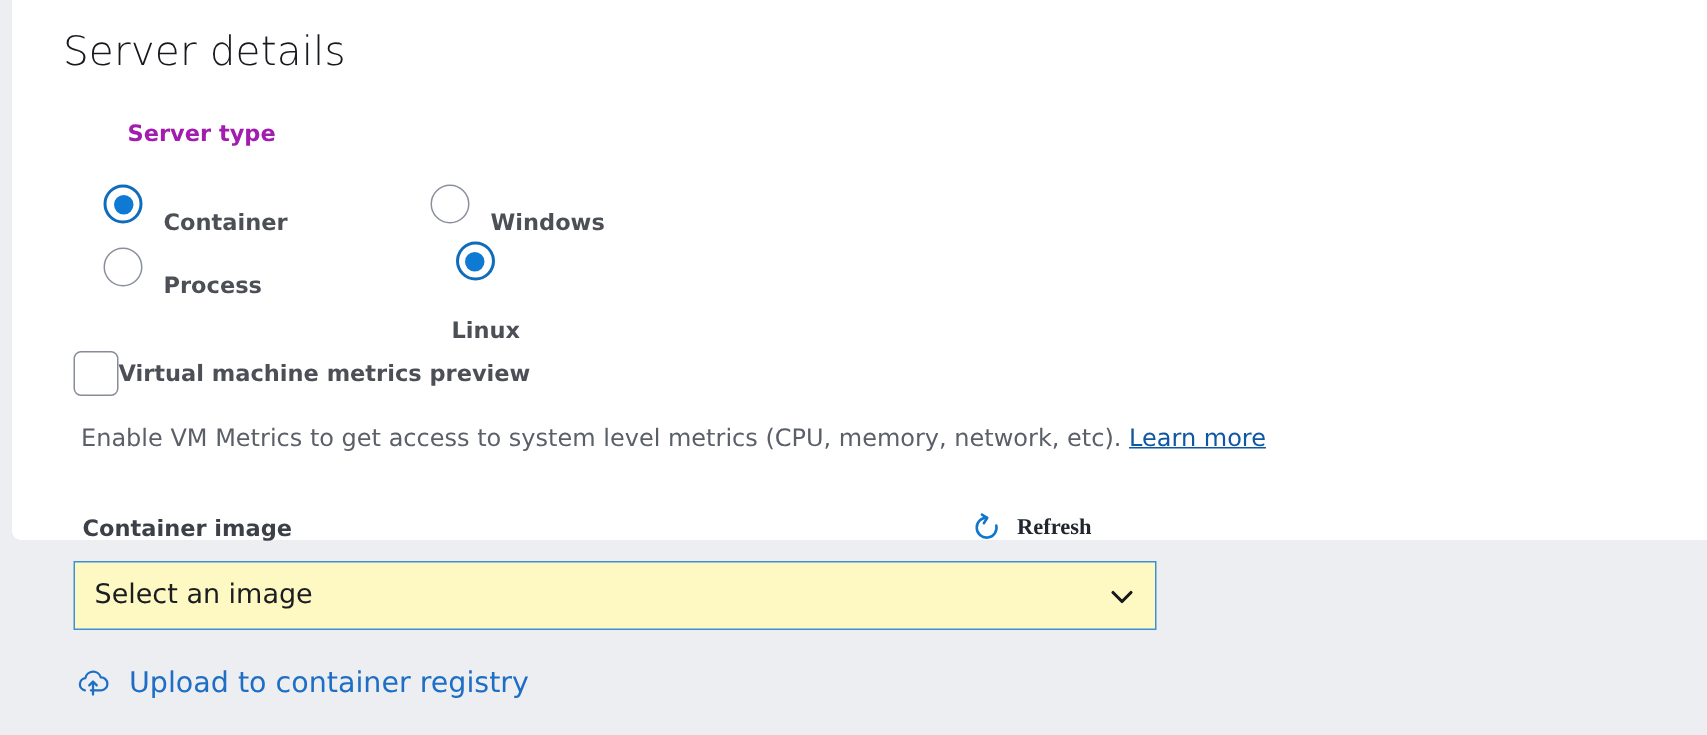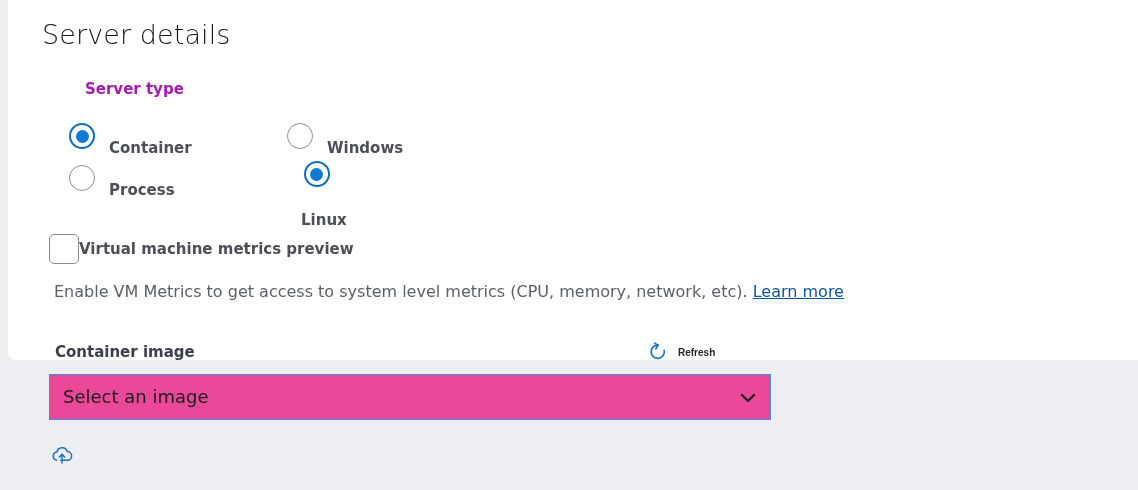--- a/index.html
+++ b/index.html
@@ -158,36 +158,36 @@
     position: absolute;
     left: 639px;
     top: 339px;
     display: flex;
     align-items: center;
     cursor: pointer;
     height: 26px;
   }
   #refresh-button .refresh-label {
     margin-left: 9px;
-    font-size: 10px;
+    font-size: 15px;
     font-weight: 700;
     color: #22262e;
-    font-family: Liberation Sans, sans-serif;
+    font-family: Liberation Serif, serif;
     white-space: nowrap;
   }
   #refresh-icon { display: block; }
 
   #image-select {
     position: absolute;
     left: 41px;
     top: 374px;
     width: 722px;
     height: 46px;
     border: 1px solid #3d8fd8;
-    background: #ec4899;
+    background: #fef9c3;
     box-sizing: border-box;
     cursor: pointer;
   }
   #image-select .sel-value {
     position: absolute;
     left: 13px;
     top: 11px;
     font-size: 18px;
     color: #1b1d22;
     font-family: "DejaVu Sans", sans-serif;
@@ -272,15 +272,16 @@
     </svg>
   </div>
 
   <div id="upload-link">
     <svg id="cloud-upload-icon" width="24" height="22" viewBox="0 0 24 22">
       <path d="M6.6 16.2 A4.1 4.1 0 0 1 6.9 8.1 A5.3 5.3 0 0 1 17.2 7.6 A3.9 3.9 0 0 1 17.4 16.2 L14 16.2" fill="none" stroke="#1d6ec4" stroke-width="1.5" stroke-linecap="round" stroke-linejoin="round"></path>
       <path d="M10.6 16.2 L13.4 16.2" fill="none" stroke="#1d6ec4" stroke-width="1.5" stroke-linecap="round"></path>
       <path d="M12 19 L12 10.6" fill="none" stroke="#1d6ec4" stroke-width="1.5" stroke-linecap="round"></path>
       <path d="M9.5 12.9 L12 10.4 L14.5 12.9" fill="none" stroke="#1d6ec4" stroke-width="1.5" stroke-linecap="round" stroke-linejoin="round"></path>
     </svg>
+    <span class="upload-text">Upload to container registry</span>
   </div>
 
 </div>
 
 </body></html>

